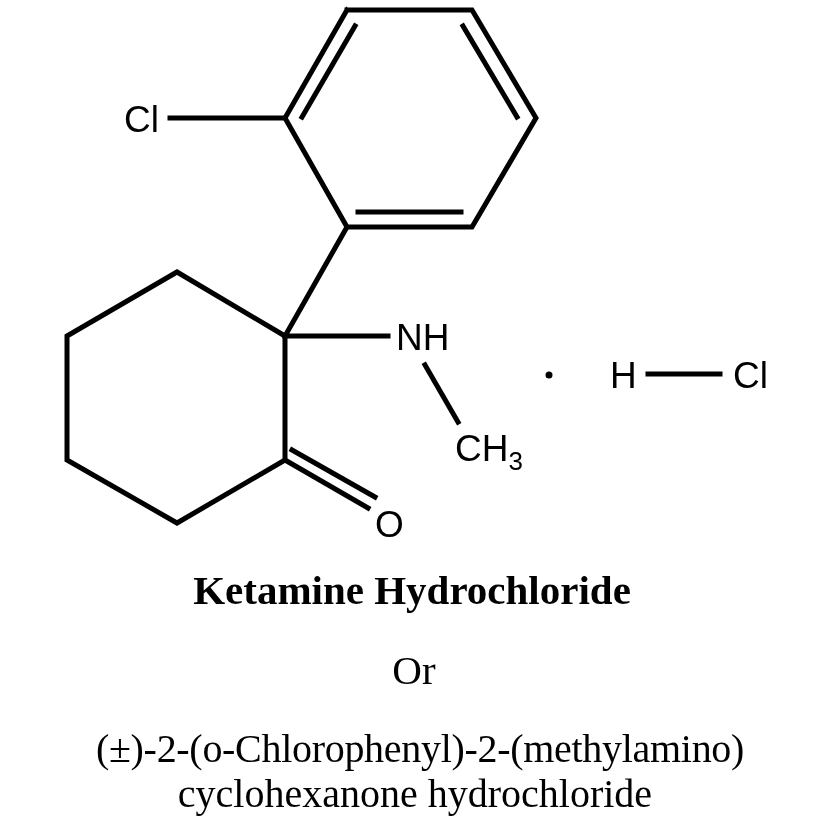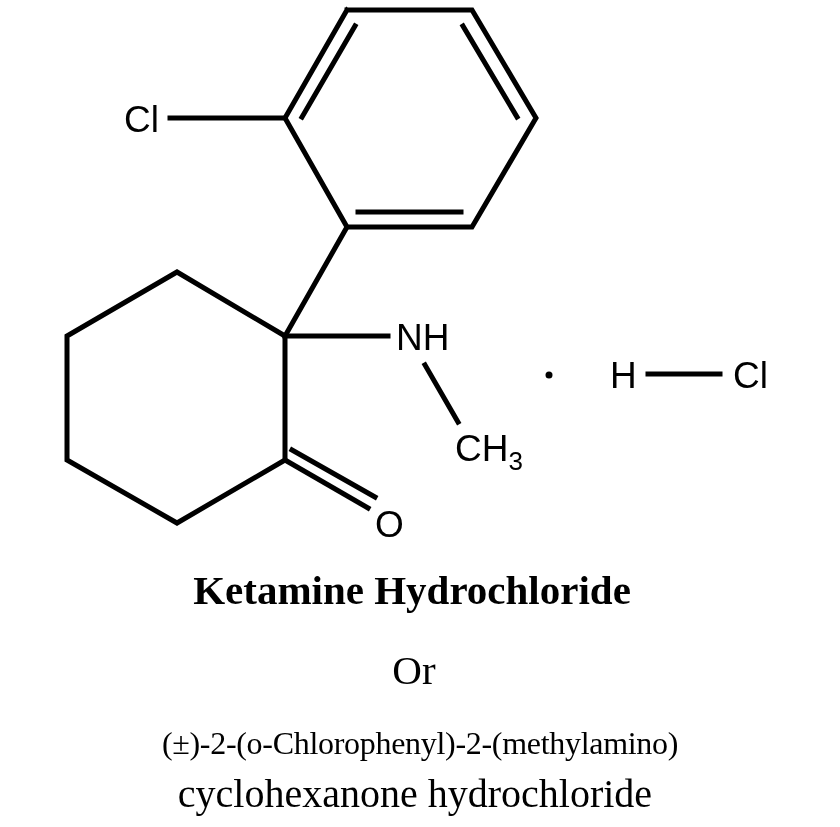--- a/index.html
+++ b/index.html
@@ -6,21 +6,21 @@
     body { width: 840px; height: 827px; position: relative; overflow: hidden; }
     #structure { position: absolute; left: 0; top: 0; width: 840px; height: 560px; }
     .atom { font-family: "Liberation Sans", sans-serif; font-size: 37px; fill: #000; }
     .sub { font-family: "Liberation Sans", sans-serif; font-size: 26px; fill: #000; }
     .caption {
       position: absolute; left: 0; width: 840px; text-align: center;
       font-family: "Liberation Serif", serif; color: #000; white-space: nowrap;
     }
     #title { top: 566px; font-size: 41px; font-weight: bold; left: -8px; }
     #or-text { top: 646px; font-size: 41px; left: -6px; }
-    #iupac-1 { top: 725px; font-size: 32px; letter-spacing: -0.3px; }
+    #iupac-1 { top: 725px; font-size: 40px; letter-spacing: -0.3px; }
     #iupac-2 { top: 770px; font-size: 40px; left: -5px; }
   </style>
 </head>
 <body>
 
 <svg id="structure" viewBox="0 0 840 560" xmlns="http://www.w3.org/2000/svg">
   <g stroke="#000" stroke-width="5" stroke-linecap="square" fill="none">
 
     <polyline points="347,10 472,10 536,118 472,227 347,227 285,118 347,10"></polyline>
 

